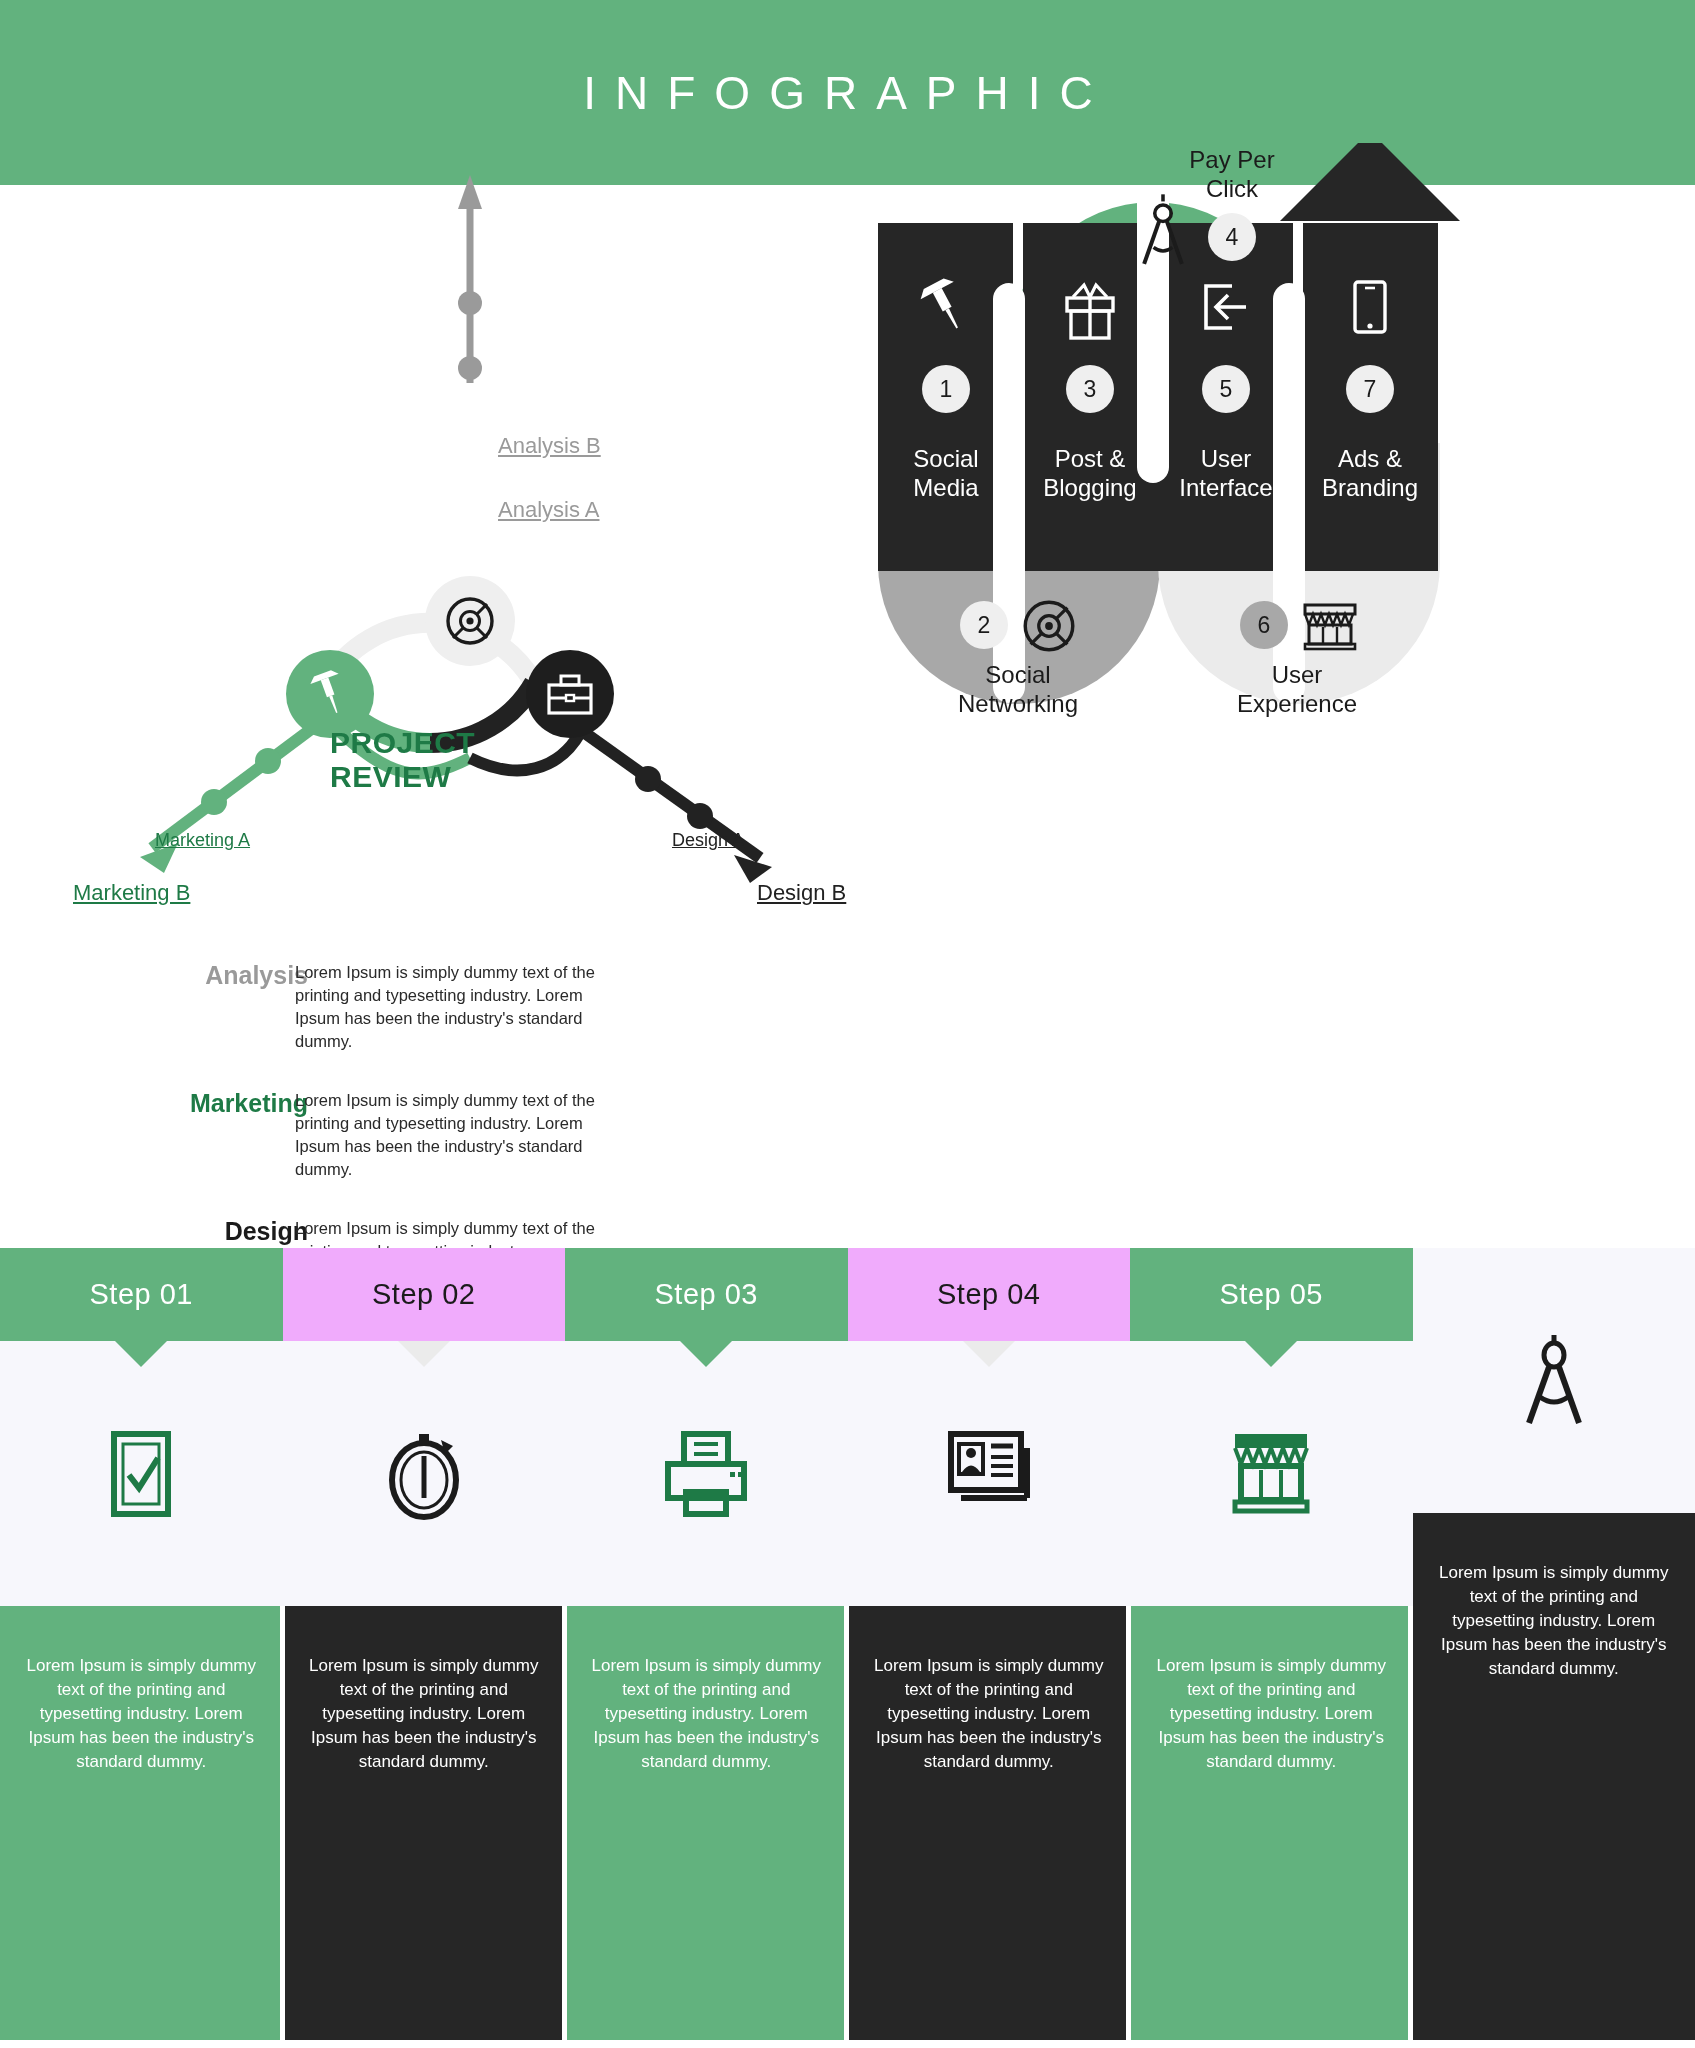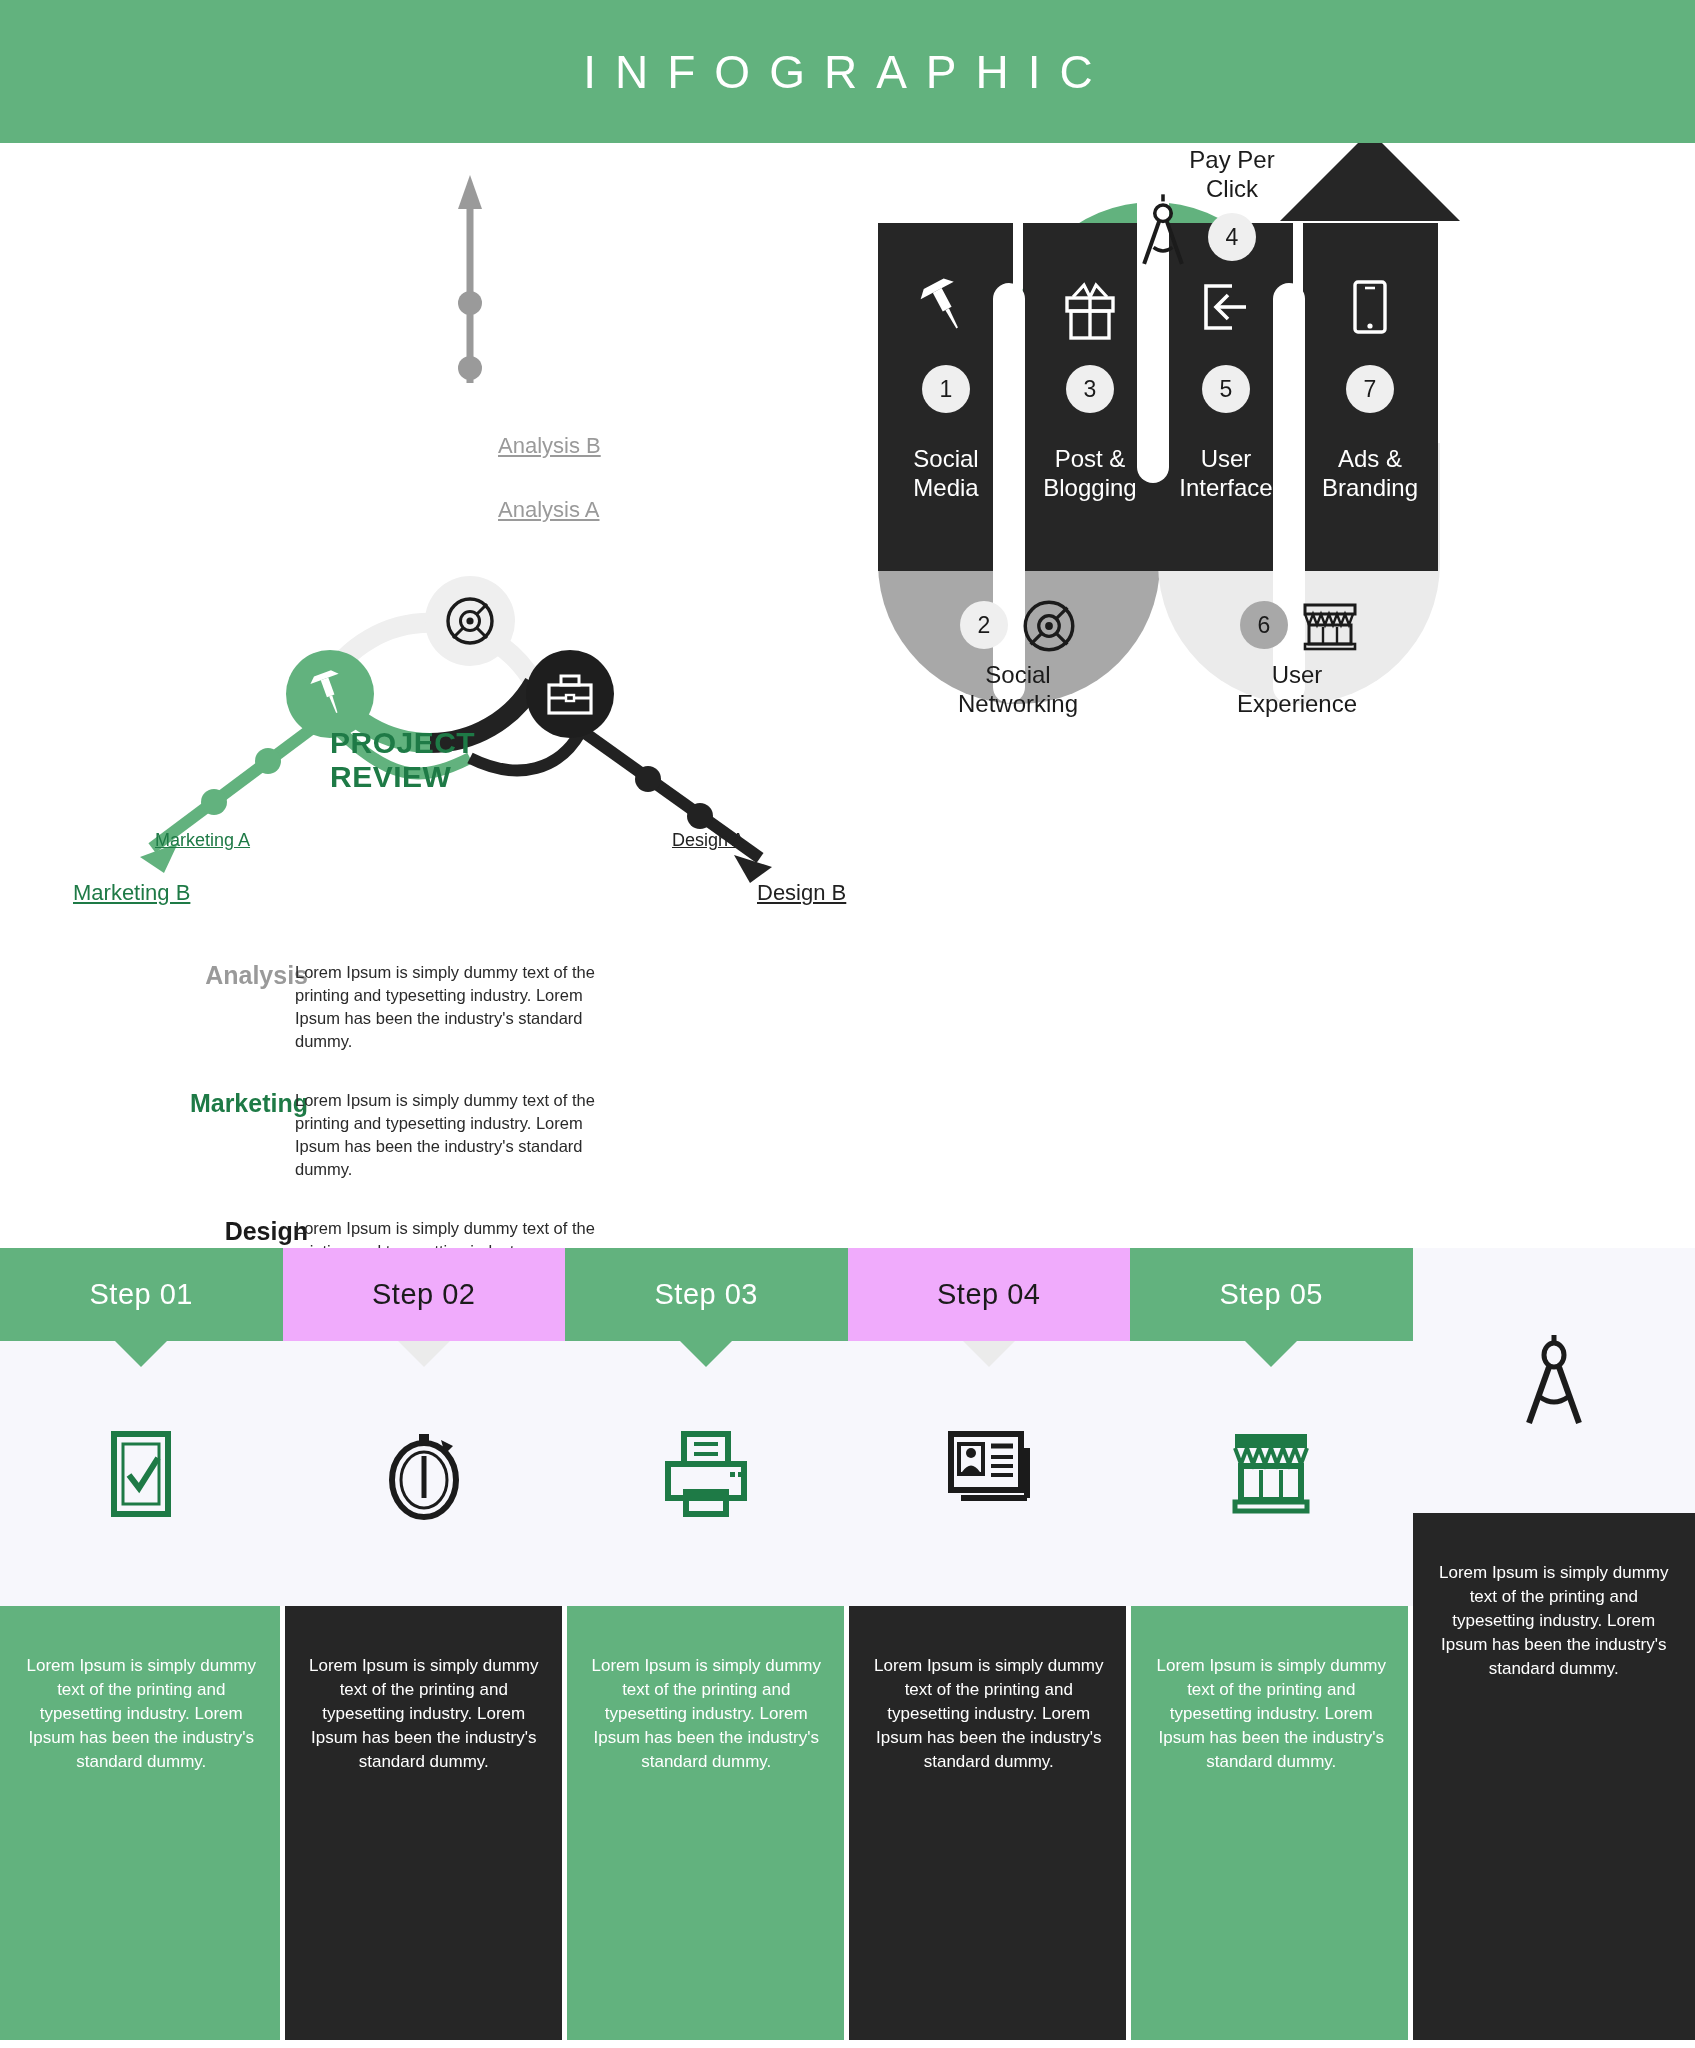--- a/index.html
+++ b/index.html
@@ -1,20 +1,20 @@
 <!DOCTYPE html>
 <html><head>
 <meta charset="utf-8">
 <style>
   html,body{margin:0;padding:0;background:#fff;}
   body{width:1695px;height:2048px;position:relative;overflow:hidden;
        font-family:"Liberation Sans",sans-serif;}
 
   
-  .header{position:absolute;left:0;top:0;width:1695px;height:143px;
+  .header{position:absolute;left:0;top:0;width:1695px;height:185px;
           background:#62B27E;display:flex;align-items:center;justify-content:center;}
   .header-title{color:#fff;font-size:46px;letter-spacing:19px;font-weight:400;
                 font-family:"Liberation Sans",sans-serif;}
 
   
   .diagram-left{position:absolute;left:0;top:143px;width:860px;height:1070px;}
   .diag-svg{position:absolute;left:0;top:0;}
 
   .label{position:absolute;white-space:nowrap;font-family:"Liberation Sans",sans-serif;text-decoration:underline;}
   .lbl-analysis-b{left:498px;top:290px;font-size:22px;color:#9A9A9A;}

